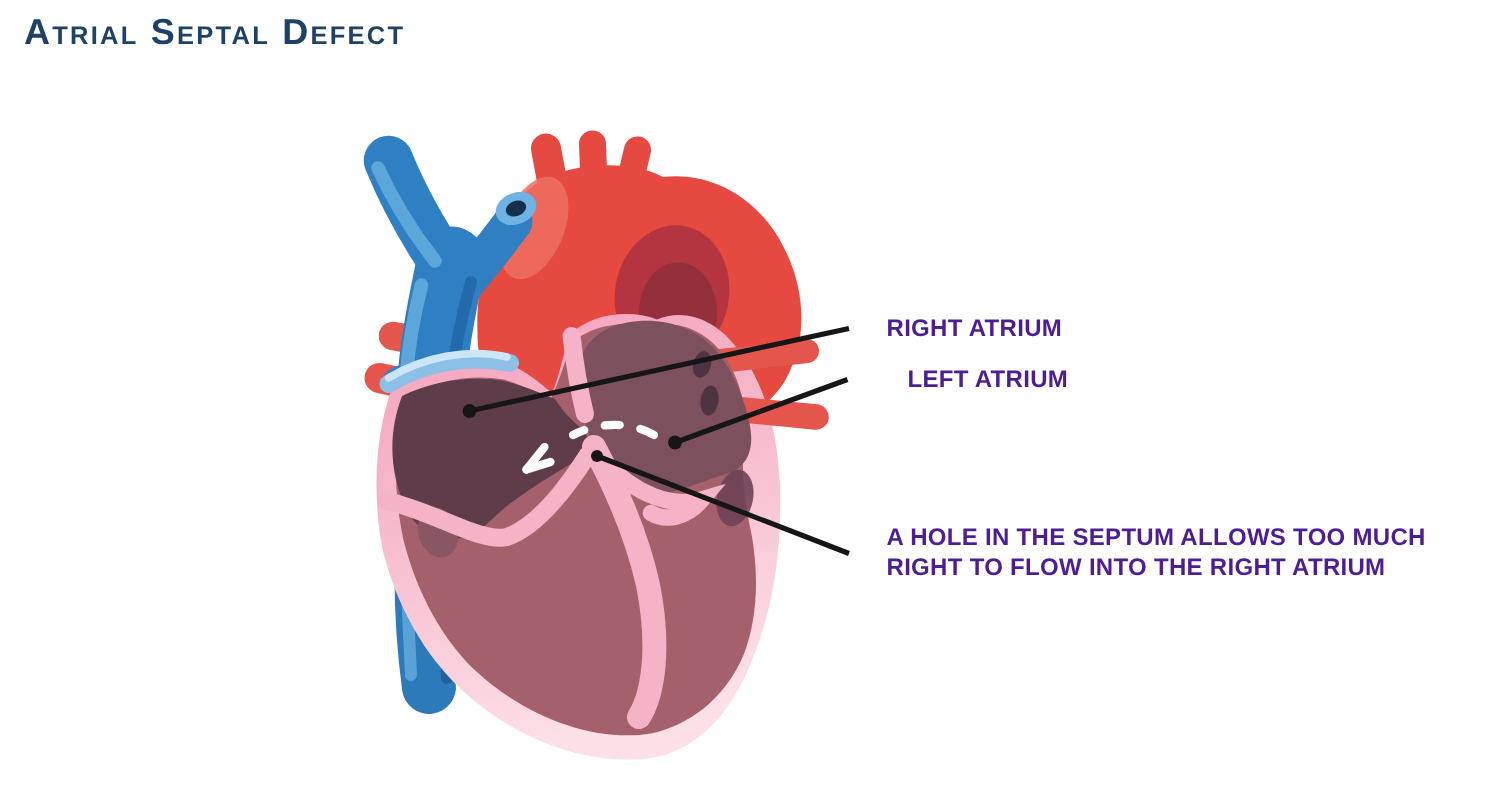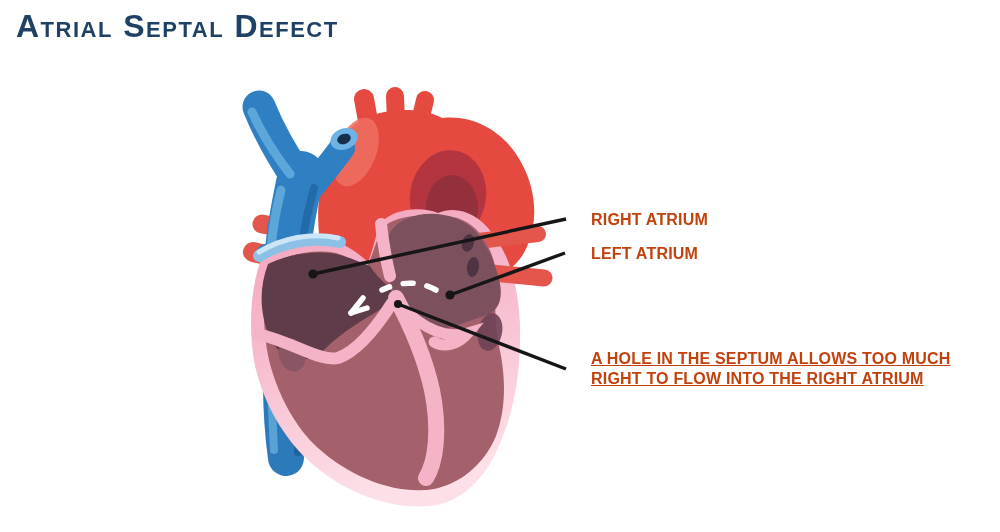--- a/index.html
+++ b/index.html
@@ -3,31 +3,31 @@
 <meta charset="utf-8">
 <style>
   html,body{margin:0;padding:0;background:#ffffff;}
   .stage{
     position:relative;width:1000px;height:532px;background:#ffffff;
     overflow:hidden;font-family:"Liberation Sans",sans-serif;
   }
   .title{
     position:absolute;left:16px;top:8px;margin:0;
     font-family:"Liberation Sans",sans-serif;
-    font-variant:small-caps;font-weight:700;font-size:32px;
+    font-variant:small-caps;font-weight:700;font-size:24px;
     letter-spacing:1.5px;color:#1e4166;white-space:nowrap;
   }
   .heart-svg{position:absolute;left:0;top:0;}
   .lbl{
-    position:absolute;color:#c2410c;font-weight:700;font-size:16px;
+    position:absolute;color:#4c1d95;font-weight:700;font-size:16px;
     letter-spacing:.2px;line-height:19.5px;white-space:nowrap;
   }
   .lbl-right-atrium{left:591px;top:210px;}
-  .lbl-left-atrium{left:591px;top:244px;}
-  .lbl-hole{left:591px;top:349px;text-decoration:underline;}
+  .lbl-left-atrium{left:605px;top:244px;}
+  .lbl-hole{left:591px;top:349px;}
   .lbl-hole span{display:block;}
 </style>
 </head>
 <body>
 
 <div class="stage">
 
   <h1 class="title">Atrial Septal Defect</h1>
 
   <svg class="heart-svg" width="1000" height="532" viewBox="0 0 1000 532">

